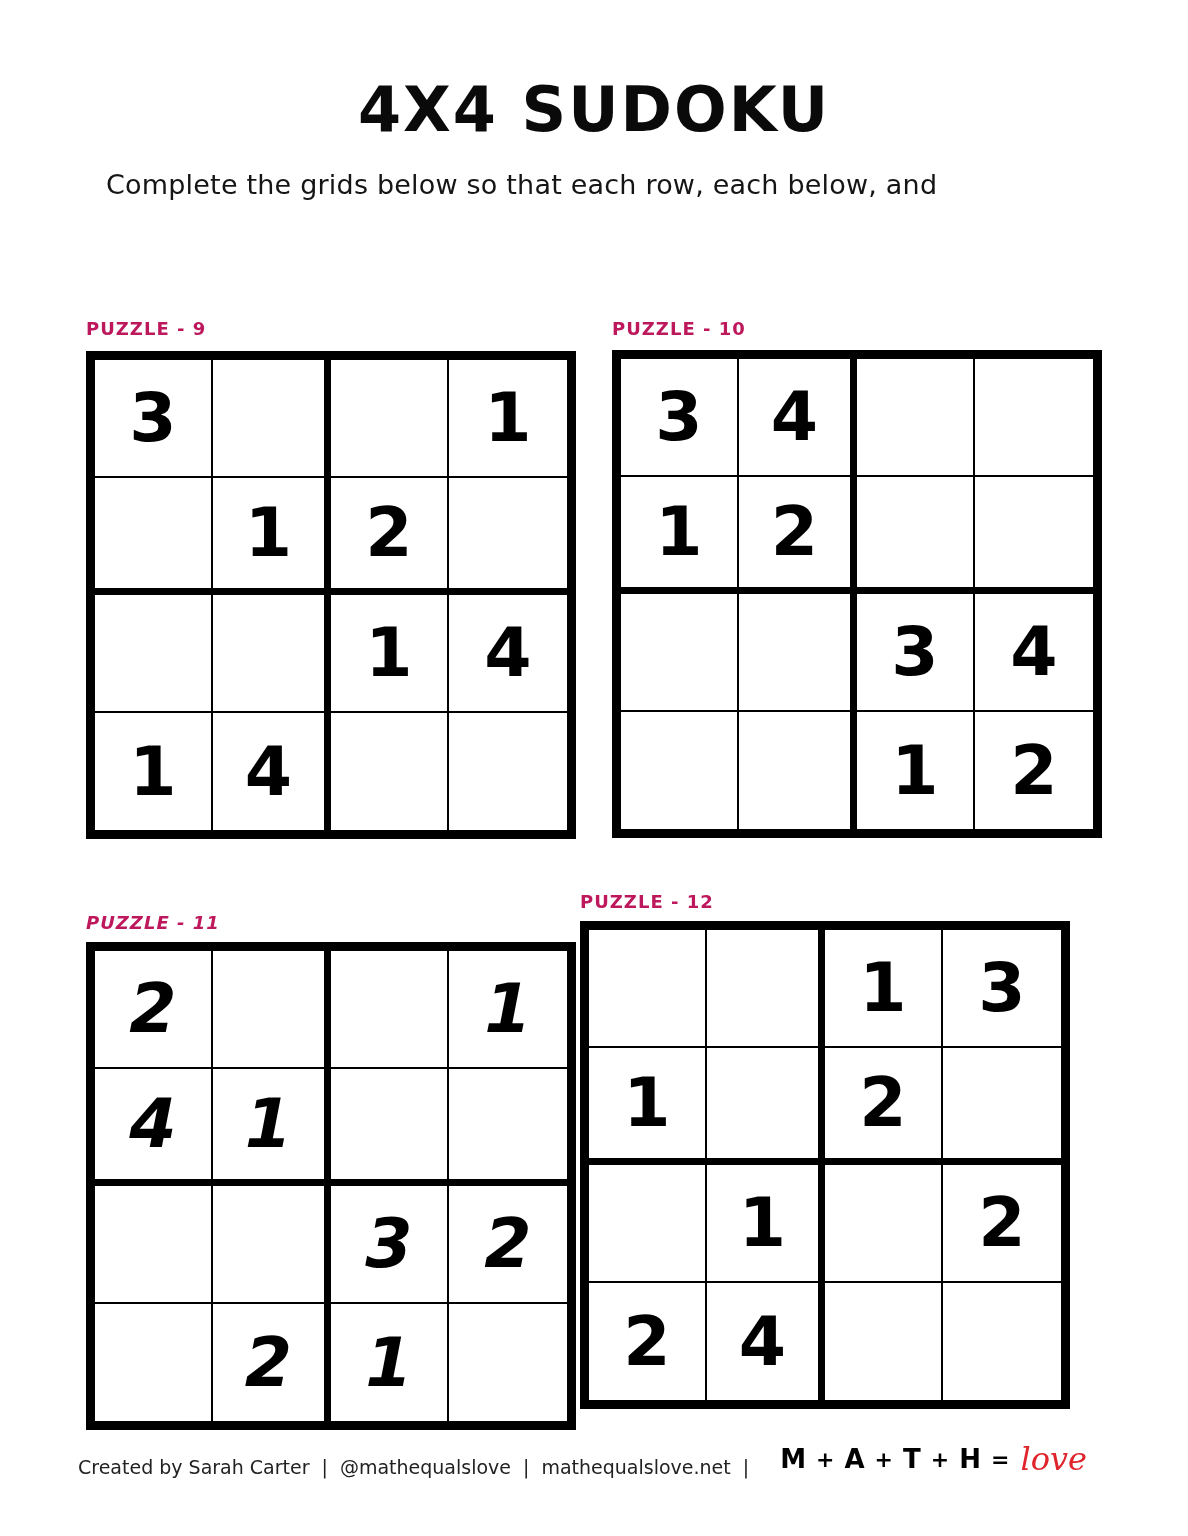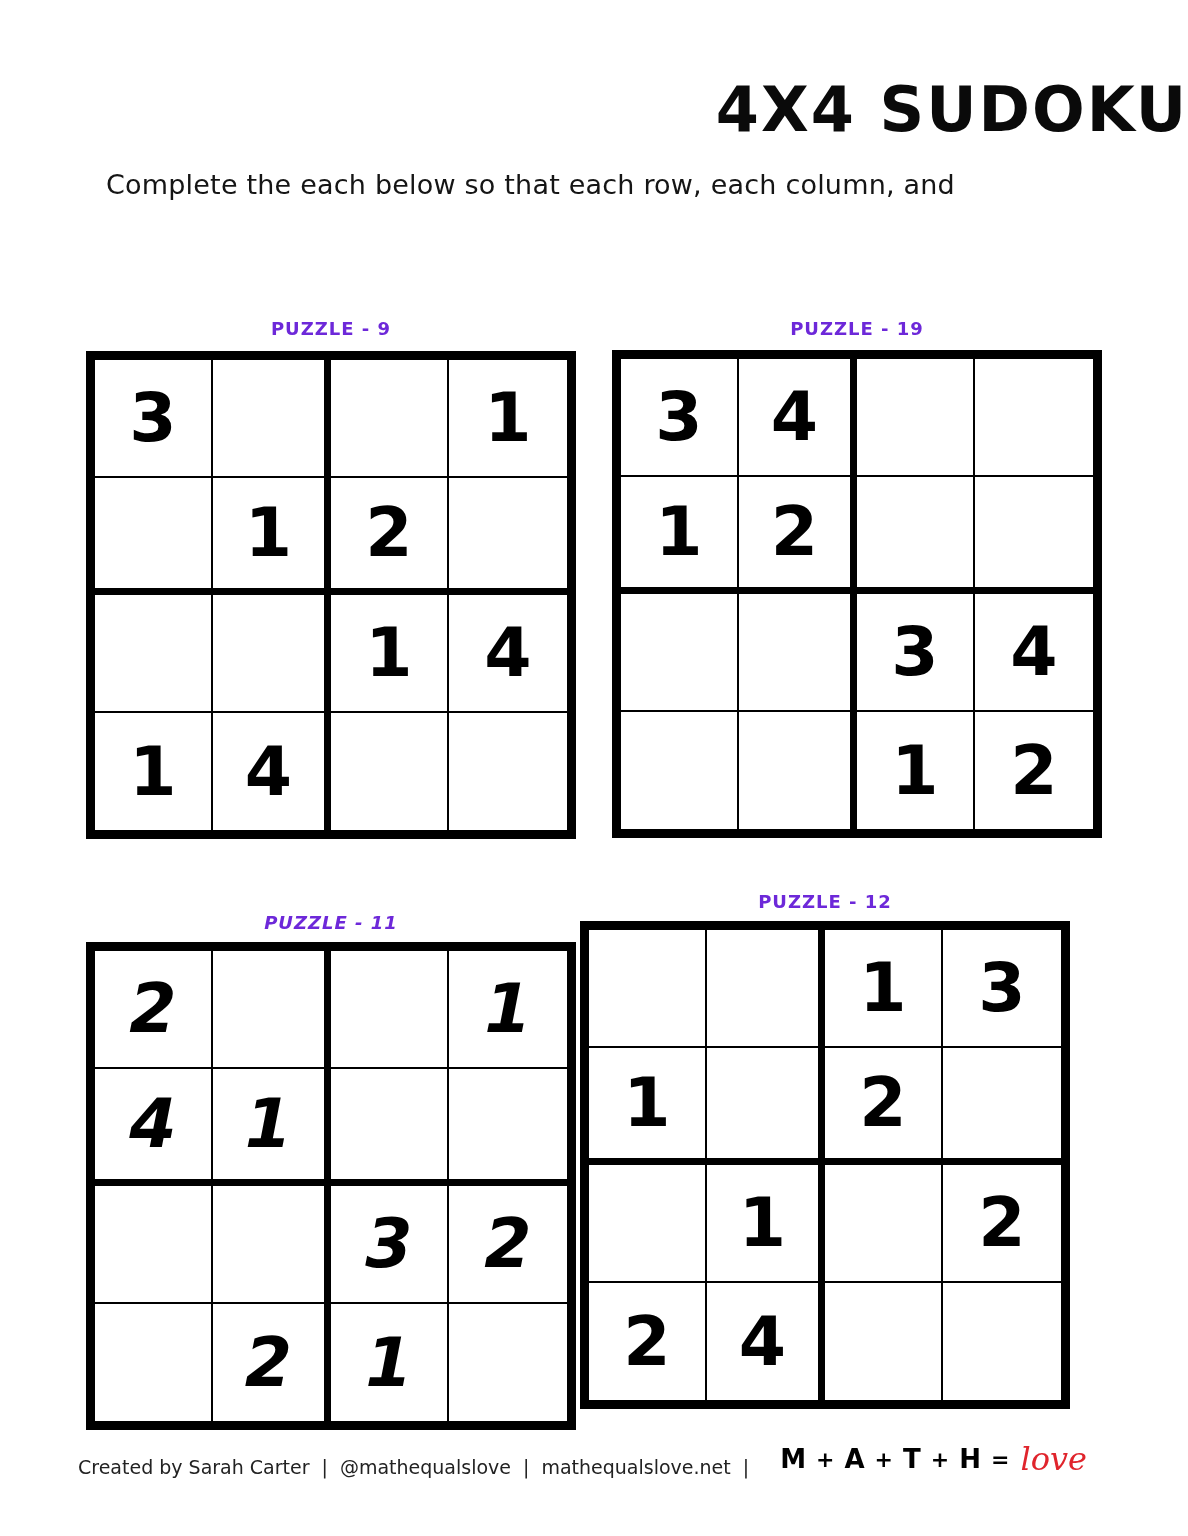--- a/index.html
+++ b/index.html
@@ -1,41 +1,41 @@
 <!DOCTYPE html>
 <html><head>
 <meta charset="utf-8">
 <style>
   html, body { margin: 0; padding: 0; background: #ffffff; }
   body { width: 1188px; height: 1536px; position: relative; overflow: hidden; font-family: "DejaVu Sans", sans-serif; color: #000; }
-  .title { position: absolute; top: 70px; left: 0; width: 1188px; text-align: right; font-family: "DejaVu Sans", sans-serif; font-weight: bold; font-size: 62px; letter-spacing: 2px; line-height: 80px; color: #0a0a0a; }
+  .title { position: absolute; top: 70px; left: 0; width: 1188px; text-align: center; font-family: "DejaVu Sans", sans-serif; font-weight: bold; font-size: 62px; letter-spacing: 2px; line-height: 80px; color: #0a0a0a; }
   .instructions { position: absolute; top: 164px; left: 106px; width: 1000px; font-family: "DejaVu Sans", sans-serif; font-size: 27px; line-height: 42px; color: #151515; letter-spacing: 0.2px; }
   .instructions div { white-space: nowrap; }
   .puzzle { position: absolute; width: 490px; }
-  .puzzle-label { text-align: center; font-family: "DejaVu Sans", sans-serif; font-weight: bold; font-size: 18px; letter-spacing: 1px; height: 30px; line-height: 22px; color: #6d28d9; }
+  .puzzle-label { font-family: "DejaVu Sans", sans-serif; font-weight: bold; font-size: 18px; letter-spacing: 1px; height: 30px; line-height: 22px; color: #be185d; }
   .grid { position: absolute; left: 0; width: 490px; height: 488px; box-sizing: border-box; border: 9px solid #000; display: grid; grid-template-columns: repeat(4, 1fr); grid-template-rows: repeat(4, 1fr); background: #fff; }
   .cell { box-sizing: border-box; display: flex; align-items: center; justify-content: center; font-family: "DejaVu Sans", sans-serif; font-weight: bold; font-size: 68px; color: #000; }
   .cell.c0, .cell.c2 { border-right: 2px solid #000; }
   .cell.c1 { border-right: 7px solid #000; }
   .cell.r0, .cell.r2 { border-bottom: 2px solid #000; }
   .cell.r1 { border-bottom: 7px solid #000; }
   .footer { position: absolute; top: 1438px; left: 78px; width: 1060px; height: 40px; display: flex; align-items: flex-end; font-family: "DejaVu Sans", sans-serif; font-size: 19px; color: #222; white-space: nowrap; }
   .footer .sep { margin: 0 12px; }
   .brand { display: flex; align-items: center; margin-left: 14px; font-family: "DejaVu Sans", sans-serif; font-weight: bold; font-size: 26px; color: #000; }
   .brand span { margin: 0 5px; }
   .brand .op { font-size: 22px; }
   .brand .love { font-family: "DejaVu Serif", serif; font-style: italic; font-weight: normal; color: #e0242c; font-size: 32px; margin-left: 6px; }
 </style>
 </head>
 <body>
 
 <div class="title">4X4 SUDOKU</div>
 
 <div class="instructions">
-  <div>Complete the each below so that each row, each column, and</div>
+  <div>Complete the grids below so that each row, each below, and</div>
 </div>
 
 <div class="puzzle" style="left:86px; top:318px;">
   <div class="puzzle-label">PUZZLE - 9</div>
   <div class="grid" style="top:33px;">
       <div class="cell r0 c0">3</div>
       <div class="cell r0 c1"></div>
       <div class="cell r0 c2"></div>
       <div class="cell r0 c3">1</div>
       <div class="cell r1 c0"></div>
@@ -47,21 +47,21 @@
       <div class="cell r2 c2">1</div>
       <div class="cell r2 c3">4</div>
       <div class="cell r3 c0">1</div>
       <div class="cell r3 c1">4</div>
       <div class="cell r3 c2"></div>
       <div class="cell r3 c3"></div>
     </div>
 </div>
 
 <div class="puzzle" style="left:612px; top:318px;">
-  <div class="puzzle-label">PUZZLE - 19</div>
+  <div class="puzzle-label">PUZZLE - 10</div>
   <div class="grid" style="top:32px;">
       <div class="cell r0 c0">3</div>
       <div class="cell r0 c1">4</div>
       <div class="cell r0 c2"></div>
       <div class="cell r0 c3"></div>
       <div class="cell r1 c0">1</div>
       <div class="cell r1 c1">2</div>
       <div class="cell r1 c2"></div>
       <div class="cell r1 c3"></div>
       <div class="cell r2 c0"></div>

